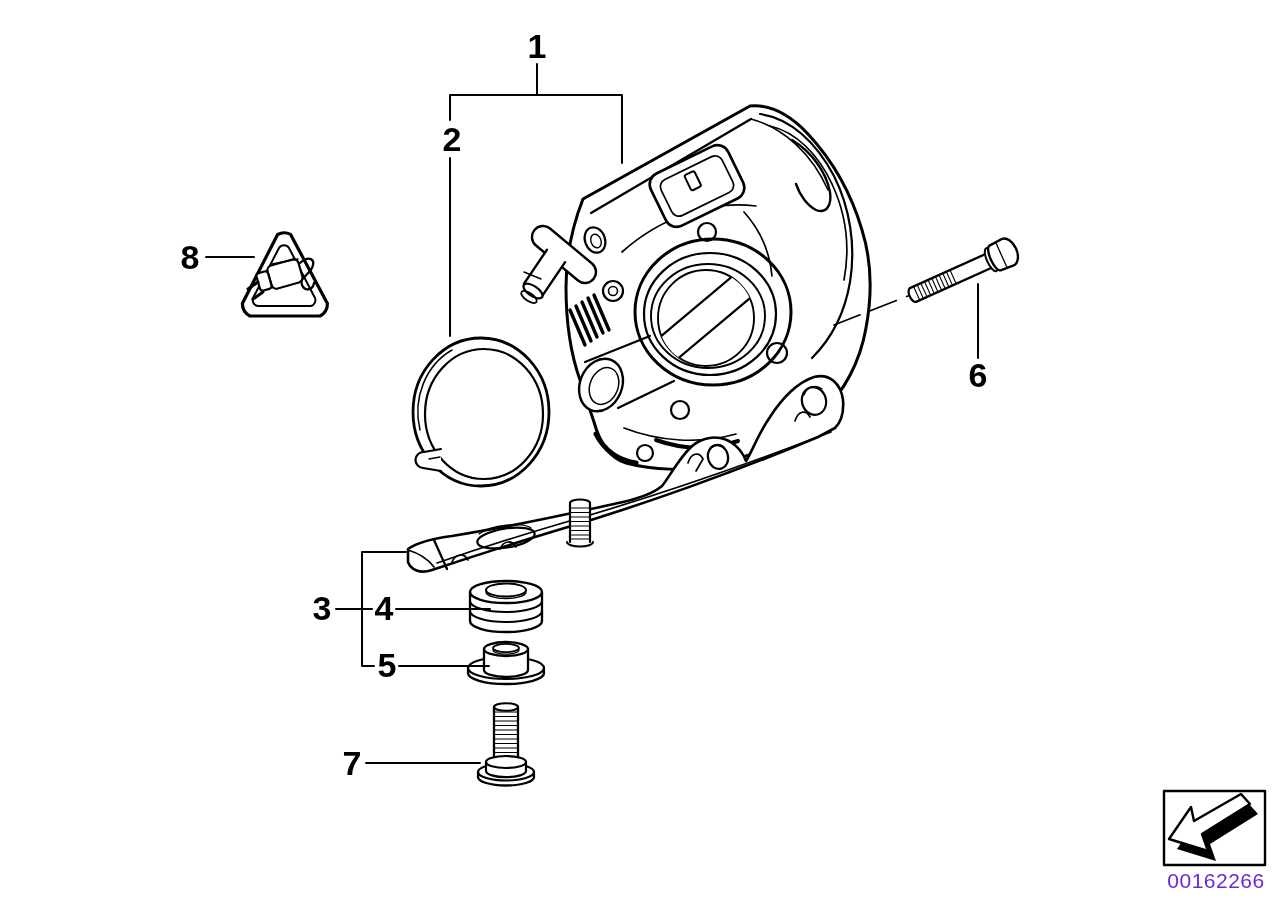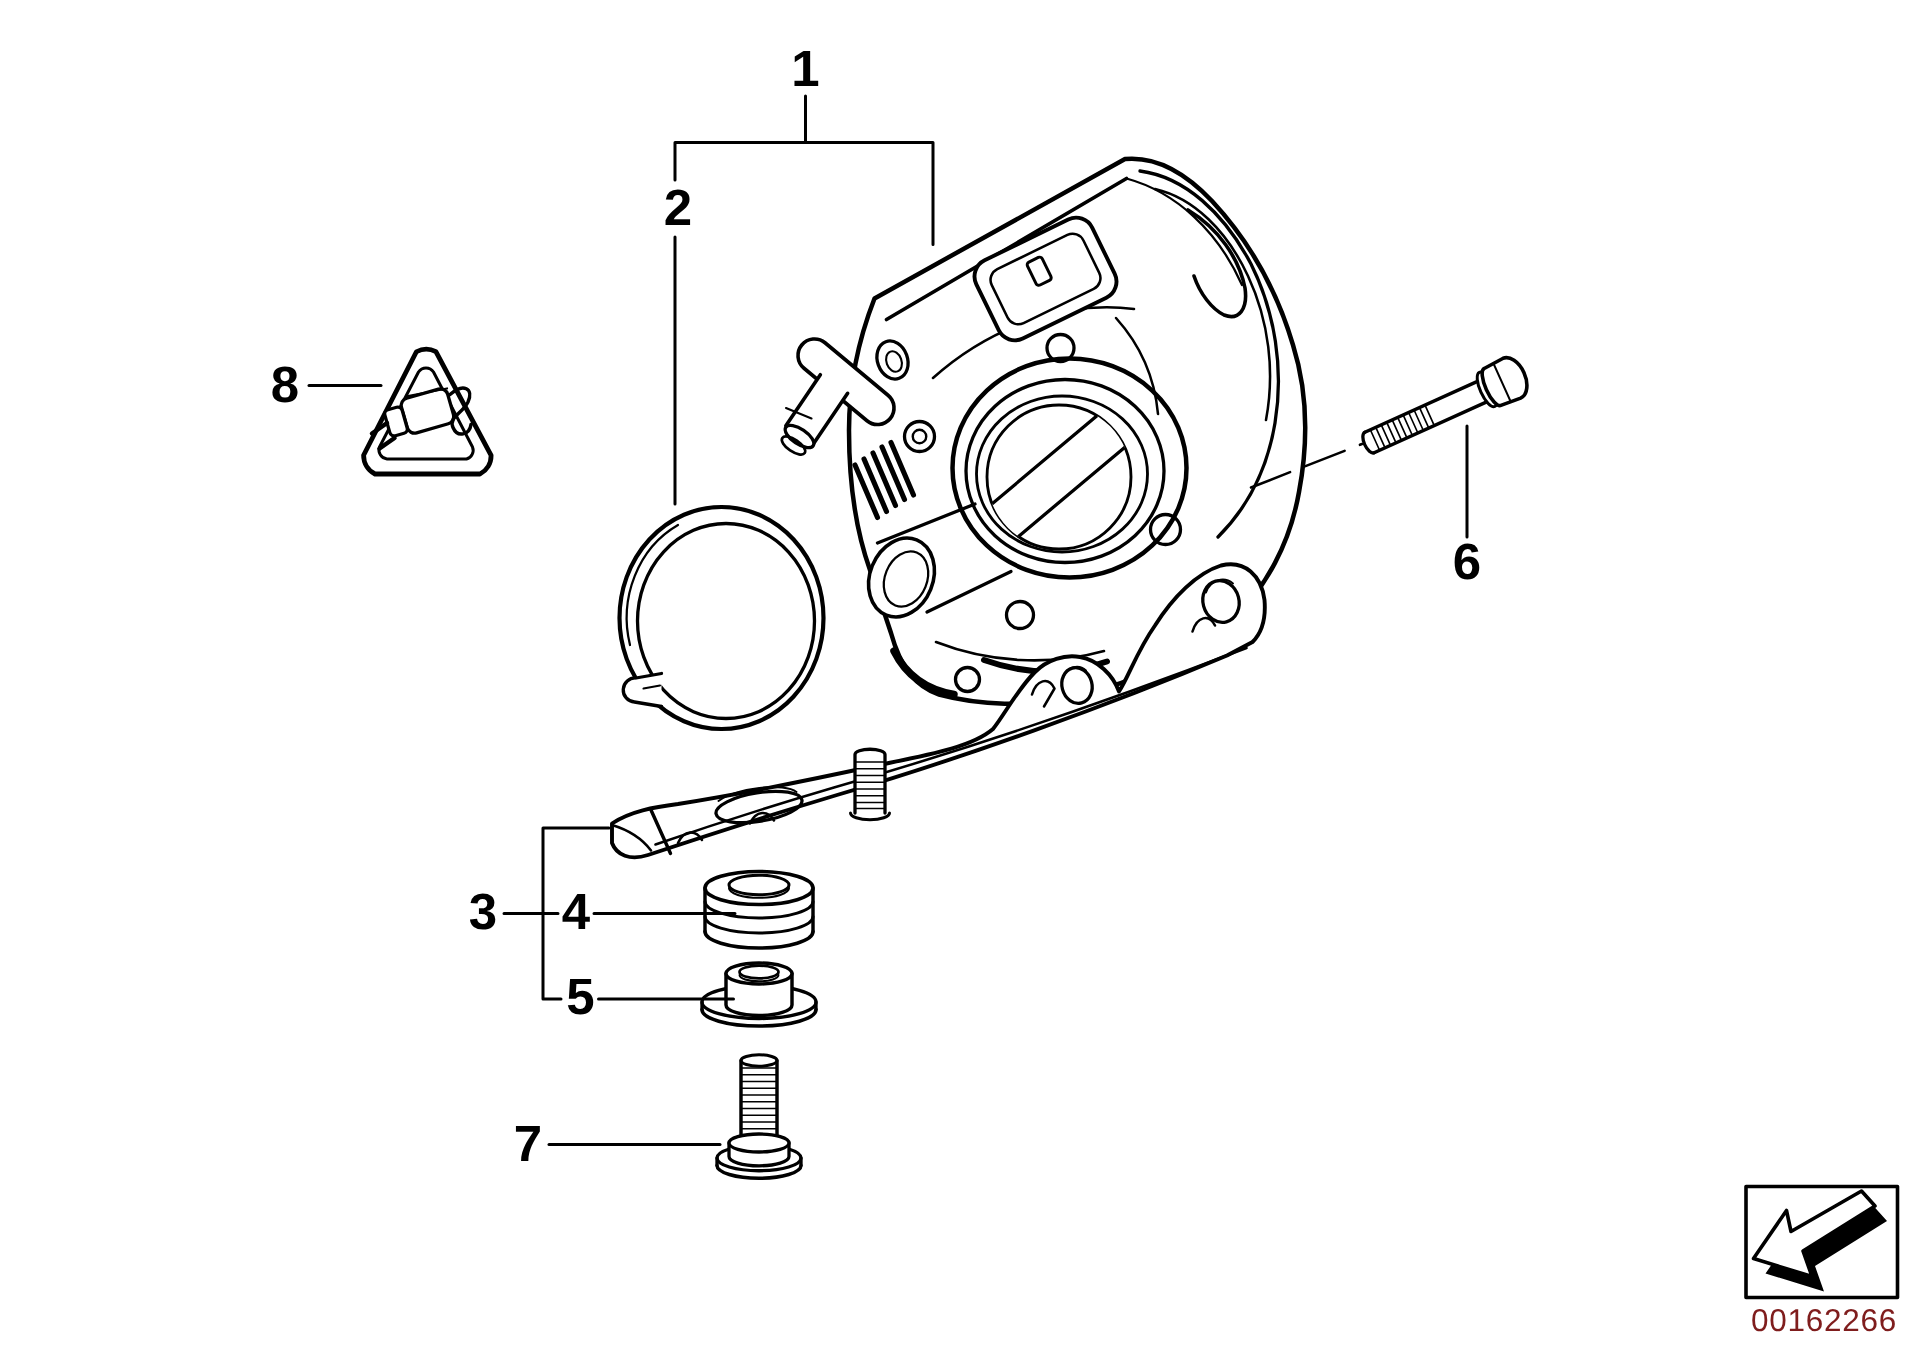--- a/index.html
+++ b/index.html
@@ -8,21 +8,21 @@
     font-family:"Liberation Sans",sans-serif;overflow:hidden;
   }
   .stage svg{position:absolute;left:0;top:0;}
   .callout{
     position:absolute;transform:translate(-50%,-50%);
     font-family:"Liberation Sans",sans-serif;font-weight:bold;font-size:34px;
     line-height:1;color:#000;user-select:none;cursor:pointer;
   }
   .image-id{
     position:absolute;transform:translate(-50%,-50%);
-    font-family:"Liberation Sans",sans-serif;font-size:21px;letter-spacing:.5px;color:#7f1d1d;
+    font-family:"Liberation Sans",sans-serif;font-size:21px;letter-spacing:.5px;color:#6d28d9;
   }
 </style>
 </head>
 <body>
 
 <div class="stage">
 
 <svg width="1287" height="910" viewBox="0 0 1287 910">
   <defs>
     <clipPath id="boreClip">

